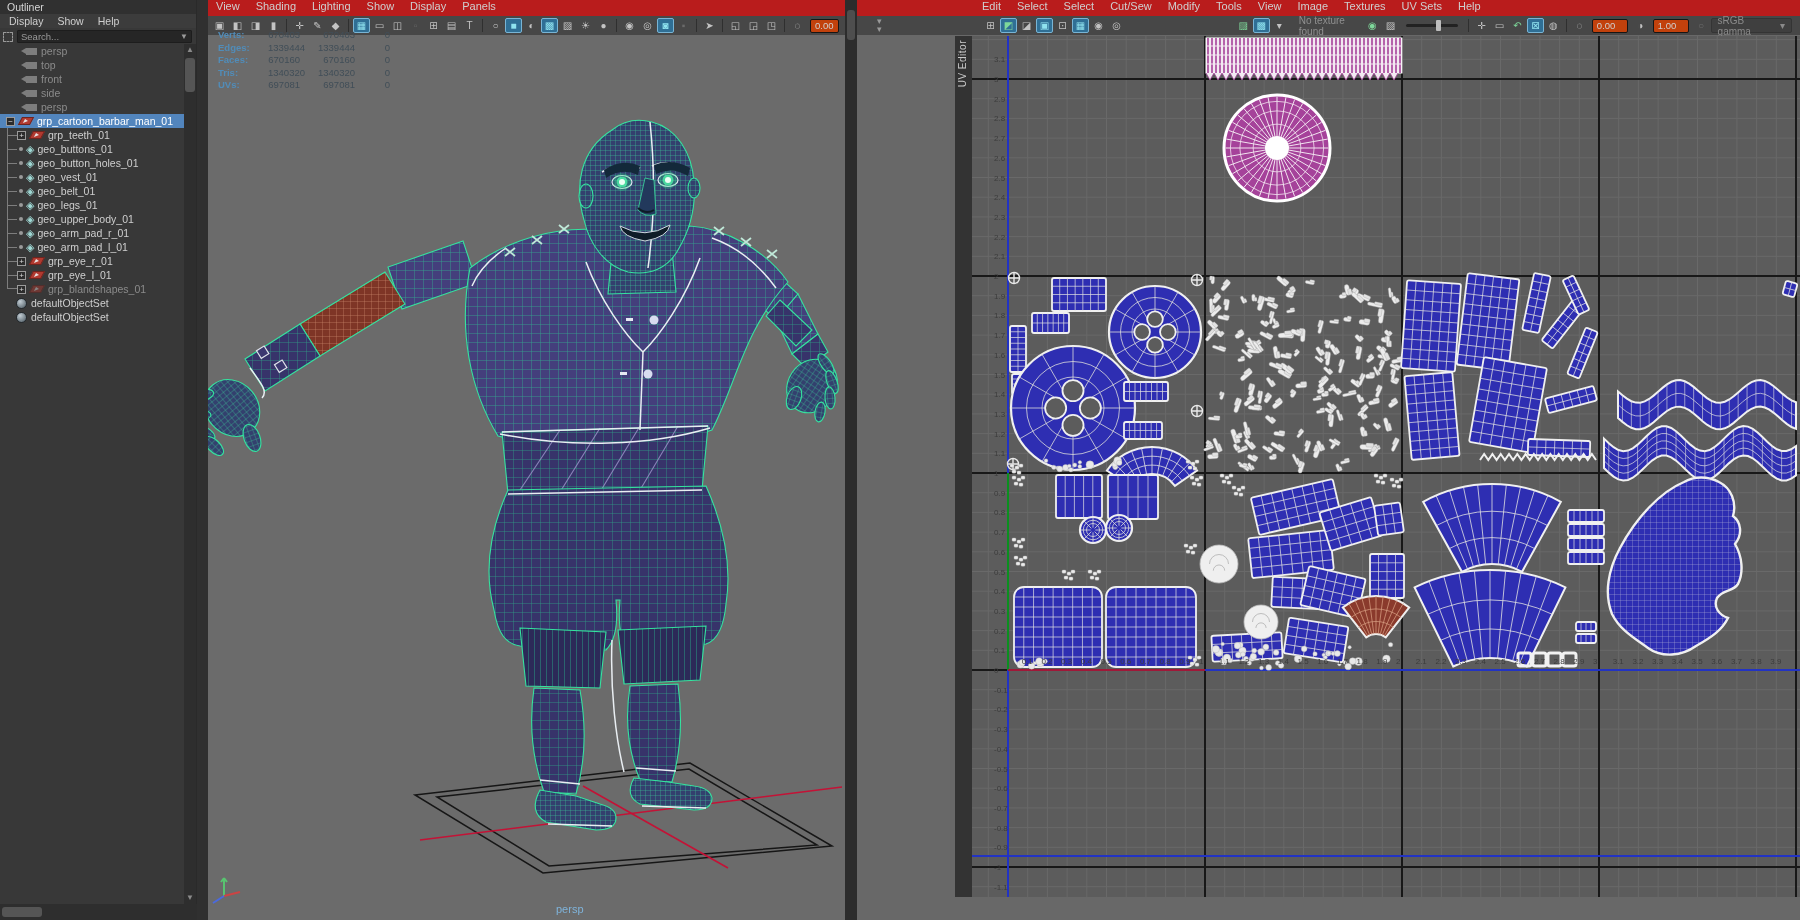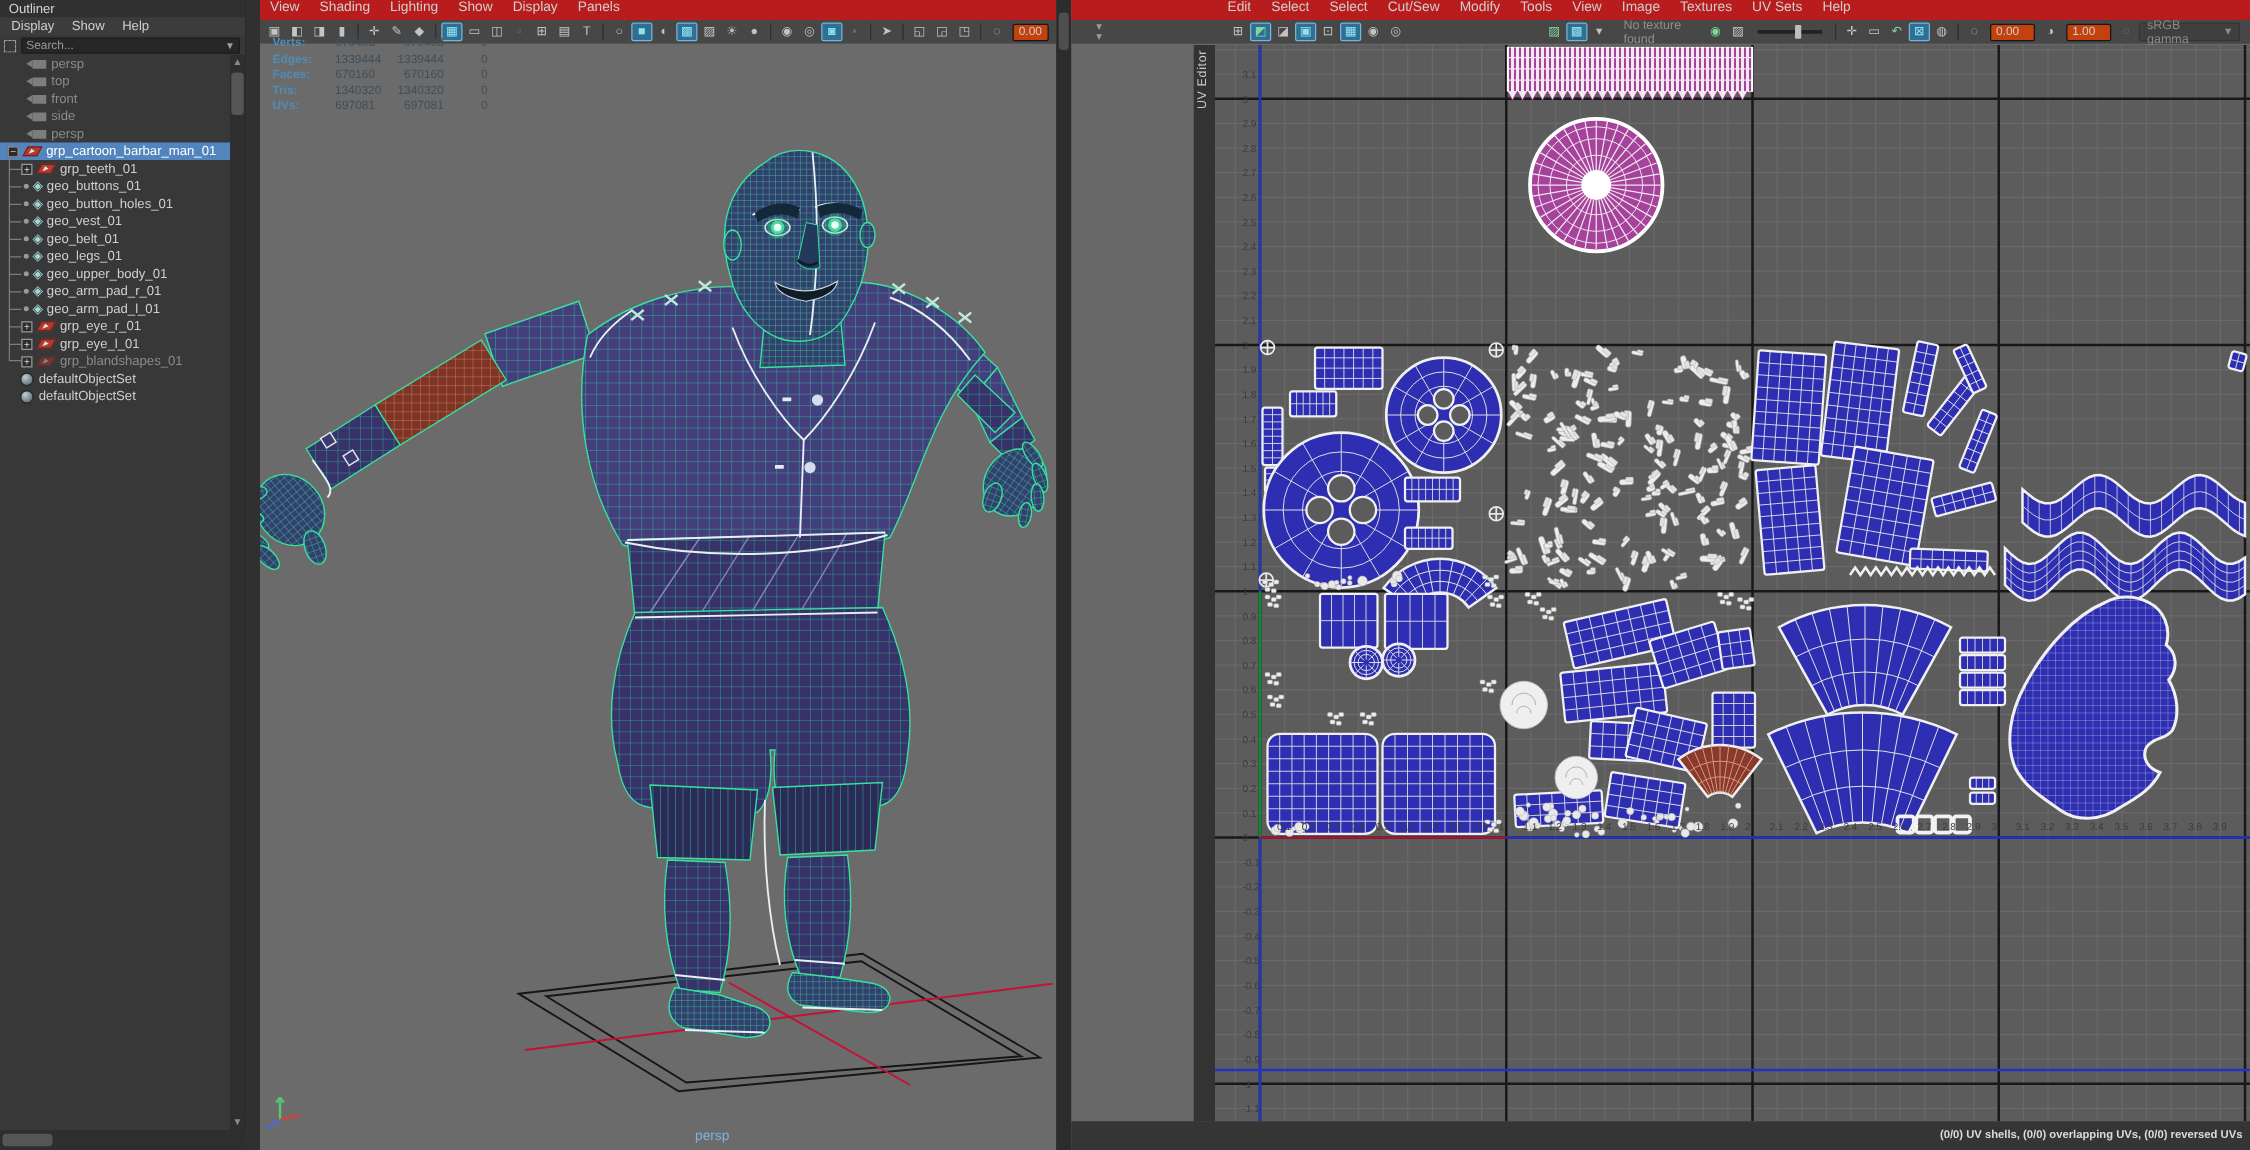--- a/index.html
+++ b/index.html
@@ -2199,17 +2199,14 @@
             <text x="680.0999999999999" y="628" font-size="8" fill="#3c3c3c">3.3</text>
             <text x="699.8" y="628" font-size="8" fill="#3c3c3c">3.4</text>
             <text x="719.5" y="628" font-size="8" fill="#3c3c3c">3.5</text>
             <text x="739.2" y="628" font-size="8" fill="#3c3c3c">3.6</text>
             <text x="758.9000000000001" y="628" font-size="8" fill="#3c3c3c">3.7</text>
             <text x="778.5999999999999" y="628" font-size="8" fill="#3c3c3c">3.8</text>
             <text x="798.3" y="628" font-size="8" fill="#3c3c3c">3.9</text>
           </g>
       </svg>
     </div>
-    <div id="uv-status">
-      <span>(0/0) UV shells, (0/0) overlapping UVs, (0/0) reversed UVs</span>
-    </div>
   </section>
 </div>
 
 </body></html>

